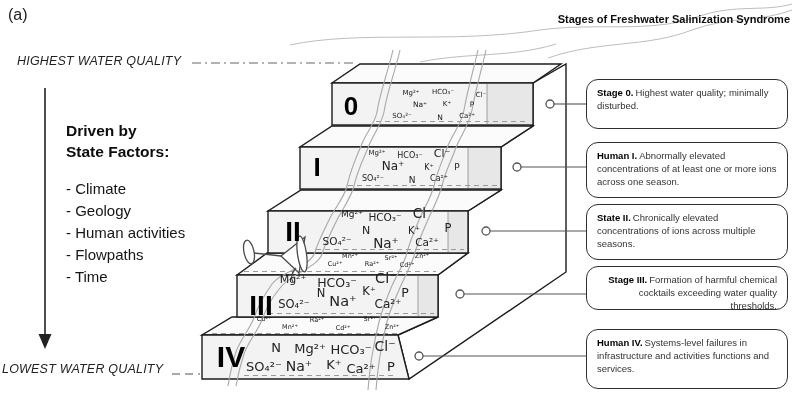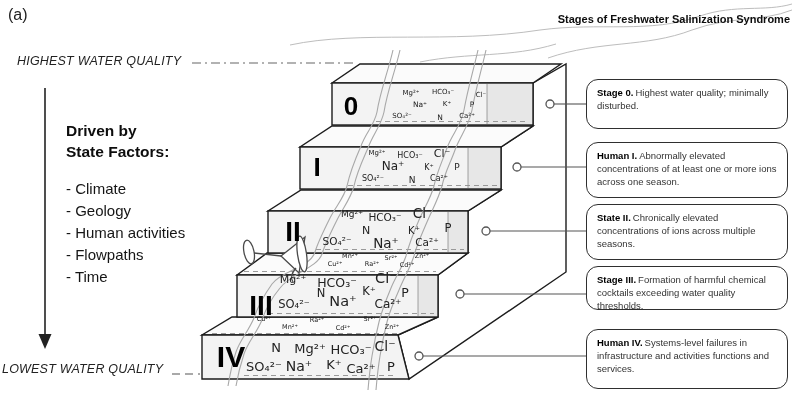--- a/index.html
+++ b/index.html
@@ -17,21 +17,21 @@
   .numeral{position:absolute;transform:translate(-50%,-50%);font-weight:bold;color:#000;line-height:1;}
   .ion{position:absolute;transform:translate(-50%,-50%);white-space:nowrap;color:#222;
        font-family:"DejaVu Sans","Liberation Sans",sans-serif;padding-left:28px;}
   .stage-box{position:absolute;left:586px;width:202px;box-sizing:border-box;background:#fff;
        border:1.4px solid #2f2f2f;border-radius:12px;padding:7px 10px;font-size:9.5px;
        line-height:1.35;color:#333;}
   .stage-box b{color:#000;margin-right:2px;}
   .b0{top:79px;height:50px;}
   .b1{top:142px;height:56px;}
   .b2{top:204px;height:56px;}
-  .b3{top:266px;height:44px;}
+  .b3{top:266px;height:44px;text-align:right;}
   .b4{top:329px;height:60px;}
 </style>
 </head>
 <body>
 
 <div id="fig">
 
   <svg id="bg" width="794" height="400" viewBox="0 0 794 400">
 
     <g stroke="#bdbdbd" stroke-width="1" fill="none">

